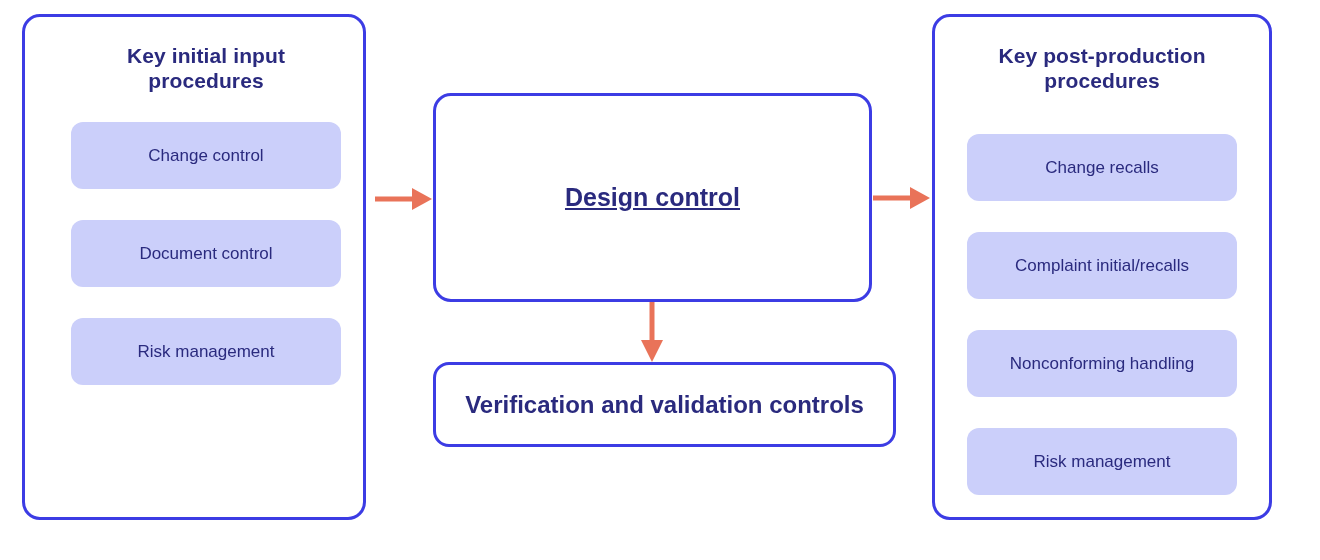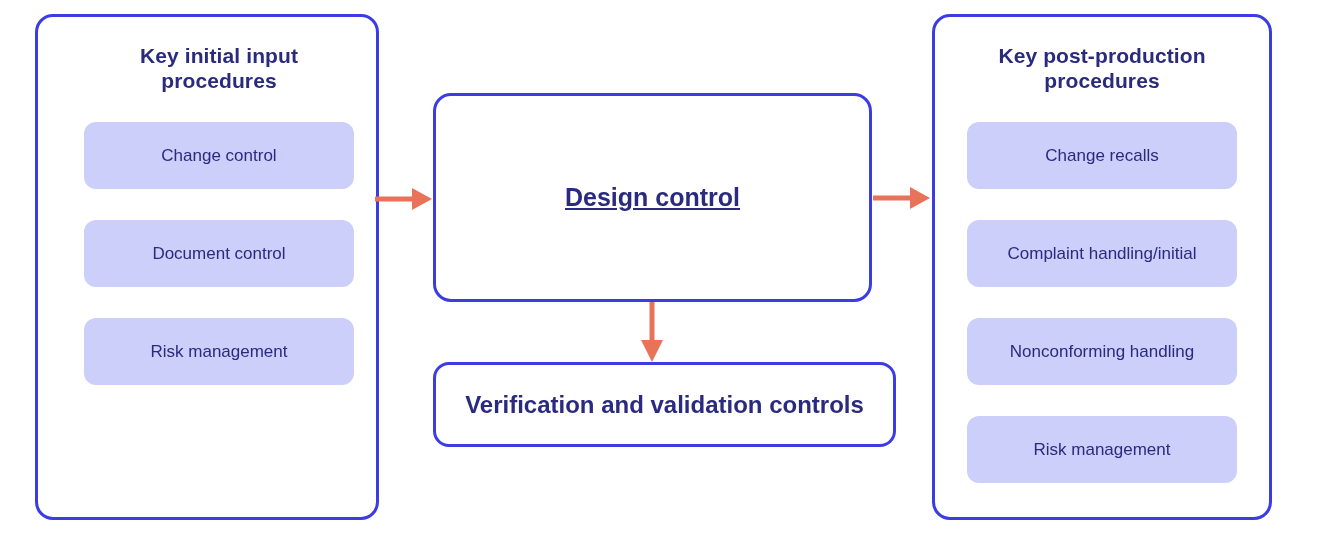--- a/index.html
+++ b/index.html
@@ -20,22 +20,22 @@
     top: 14px;
     height: 506px;
     background: #ffffff;
     border: 3px solid var(--panel-border, #3c3ce4);
     border-radius: 18px;
     box-sizing: border-box;
     display: flex;
     flex-direction: column;
     align-items: center;
   }
-  .panel-left  { left: 35px;  width: 344px; padding-left: 24px; }
-  .panel-right { left: 932px; width: 340px; }
+  .panel-left  { left: 22px;  width: 344px; padding-left: 24px; }
+  .panel-right { left: 932px; width: 340px; gap: 12px; }
   .panel-title {
     margin: 26px 0 0 0;
     font-size: 21px;
     font-weight: bold;
     color: var(--text, #2a2a7e);
     text-align: center;
     line-height: 1.2;
     max-width: 250px;
     letter-spacing: 0.1px;
   }
@@ -123,19 +123,19 @@
 
   <svg class="arrow arrow-right" width="60" height="30" viewBox="0 0 60 30" aria-hidden="true">
     <line x1="1" y1="15" x2="40" y2="15"></line>
     <polygon points="38,4 58,15 38,26"></polygon>
   </svg>
 
   <section class="panel panel-right">
     <h2 class="panel-title">Key post-production procedures</h2>
     <div class="items">
       <div class="item">Change recalls</div>
-      <div class="item">Complaint handling/initial</div>
+      <div class="item">Complaint initial/recalls</div>
       <div class="item">Nonconforming handling</div>
       <div class="item">Risk management</div>
     </div>
   </section>
 
 </div>
 
 </body></html>

